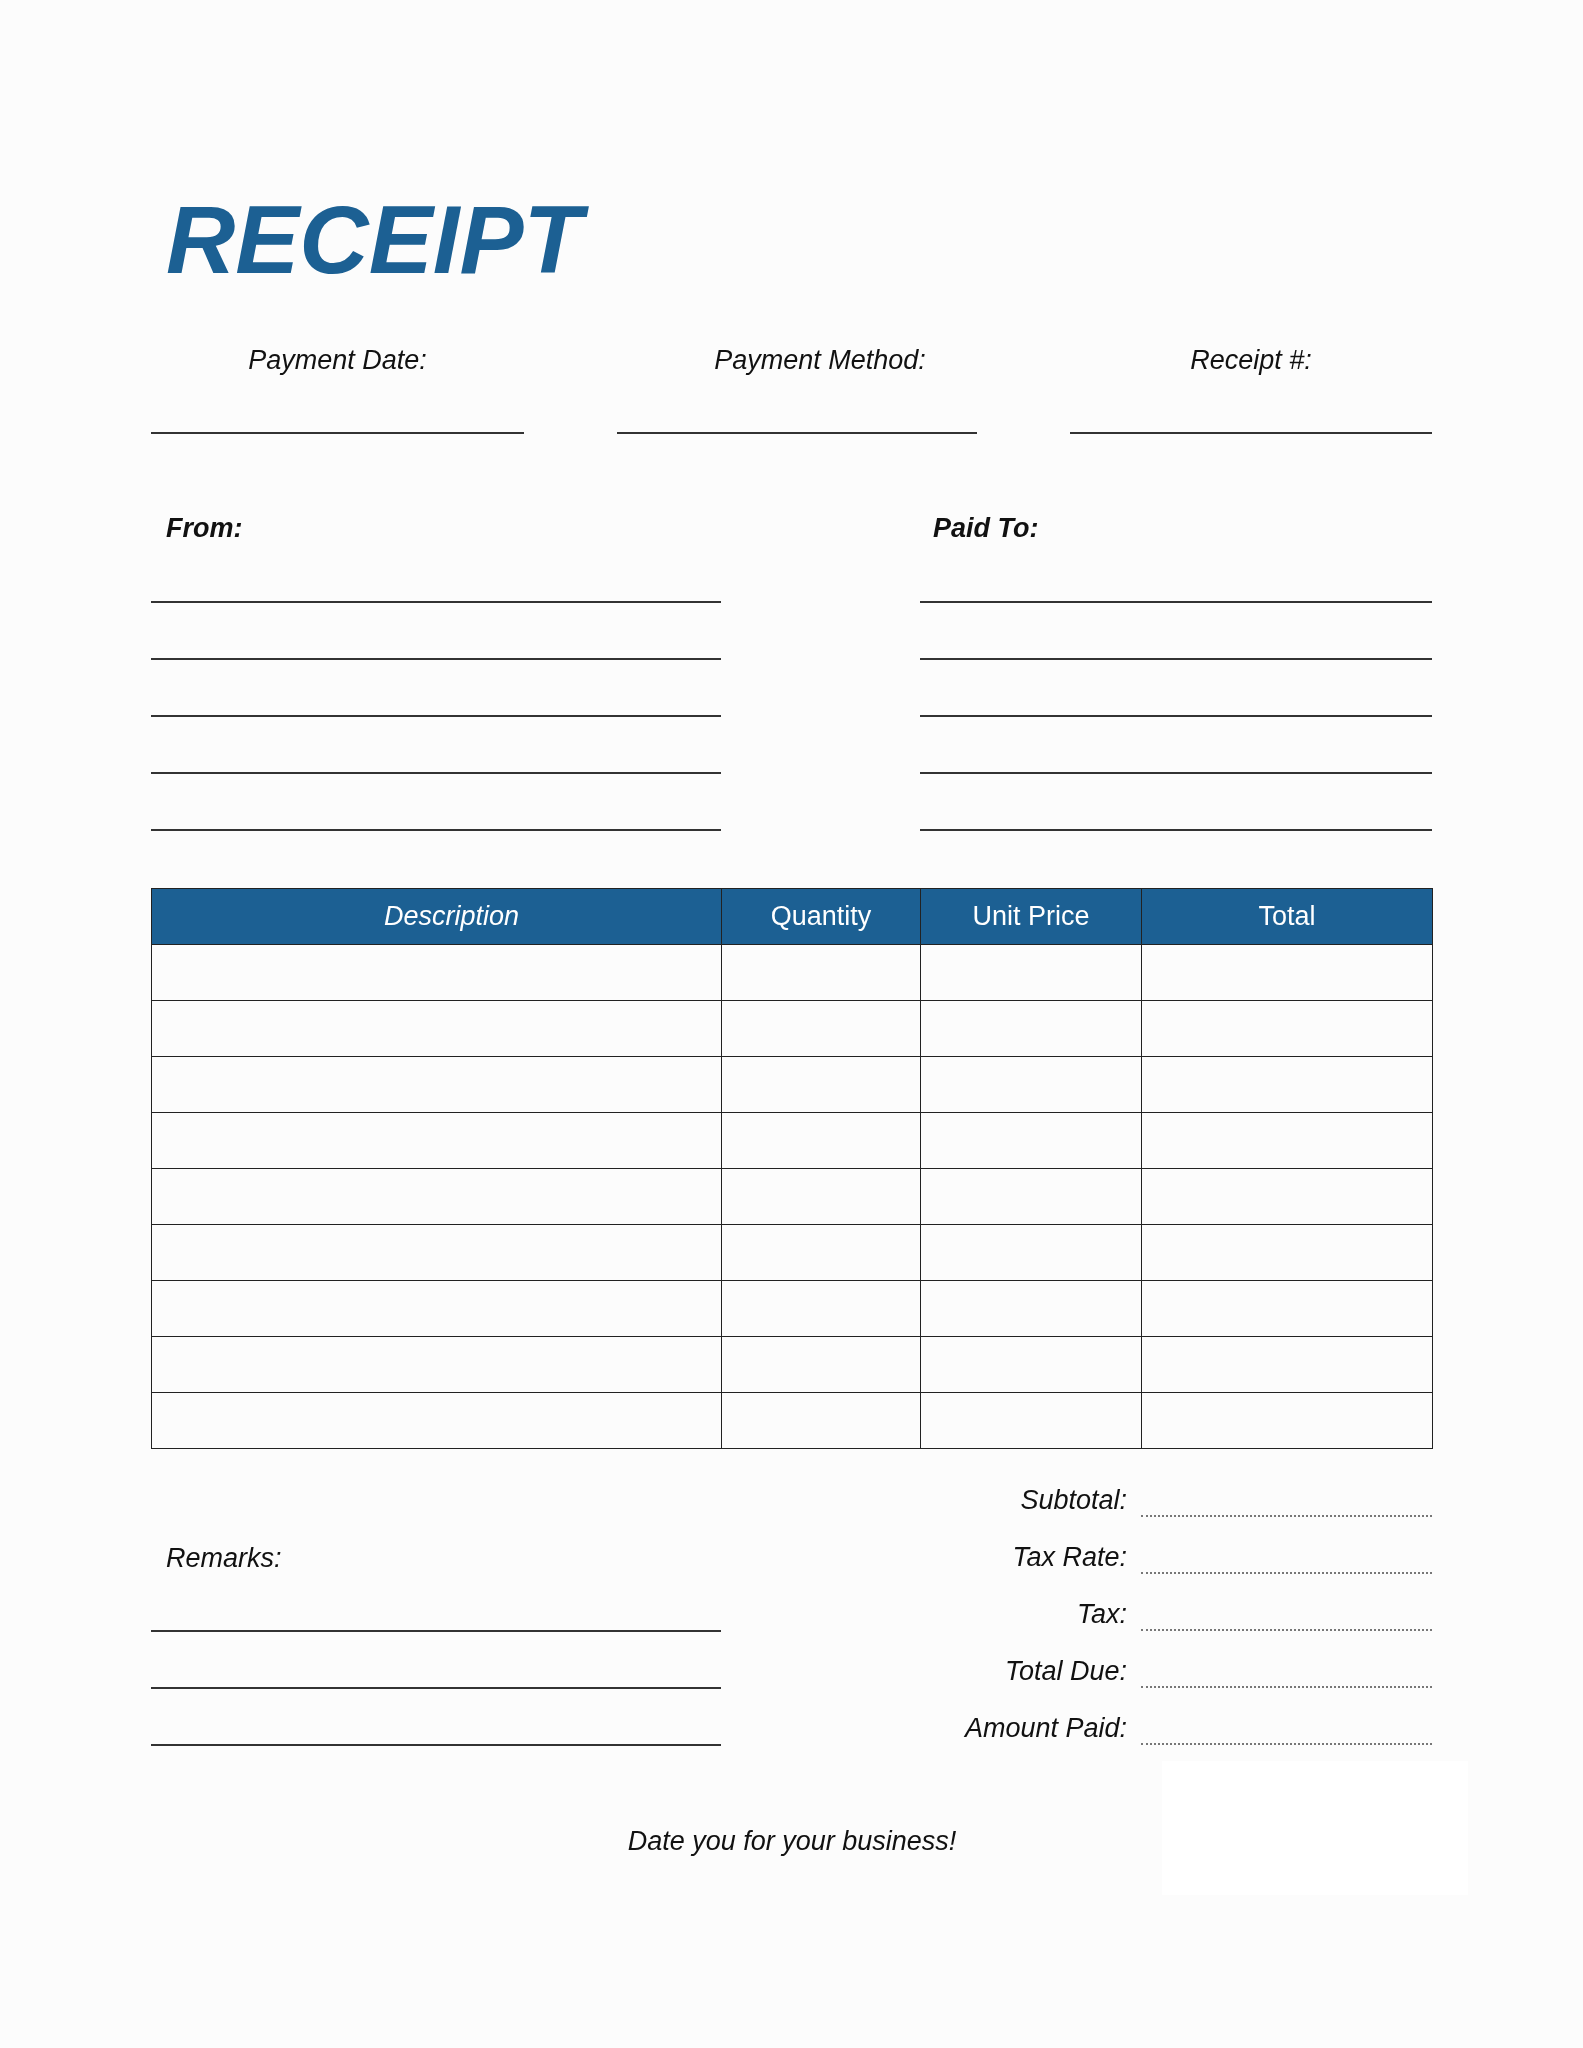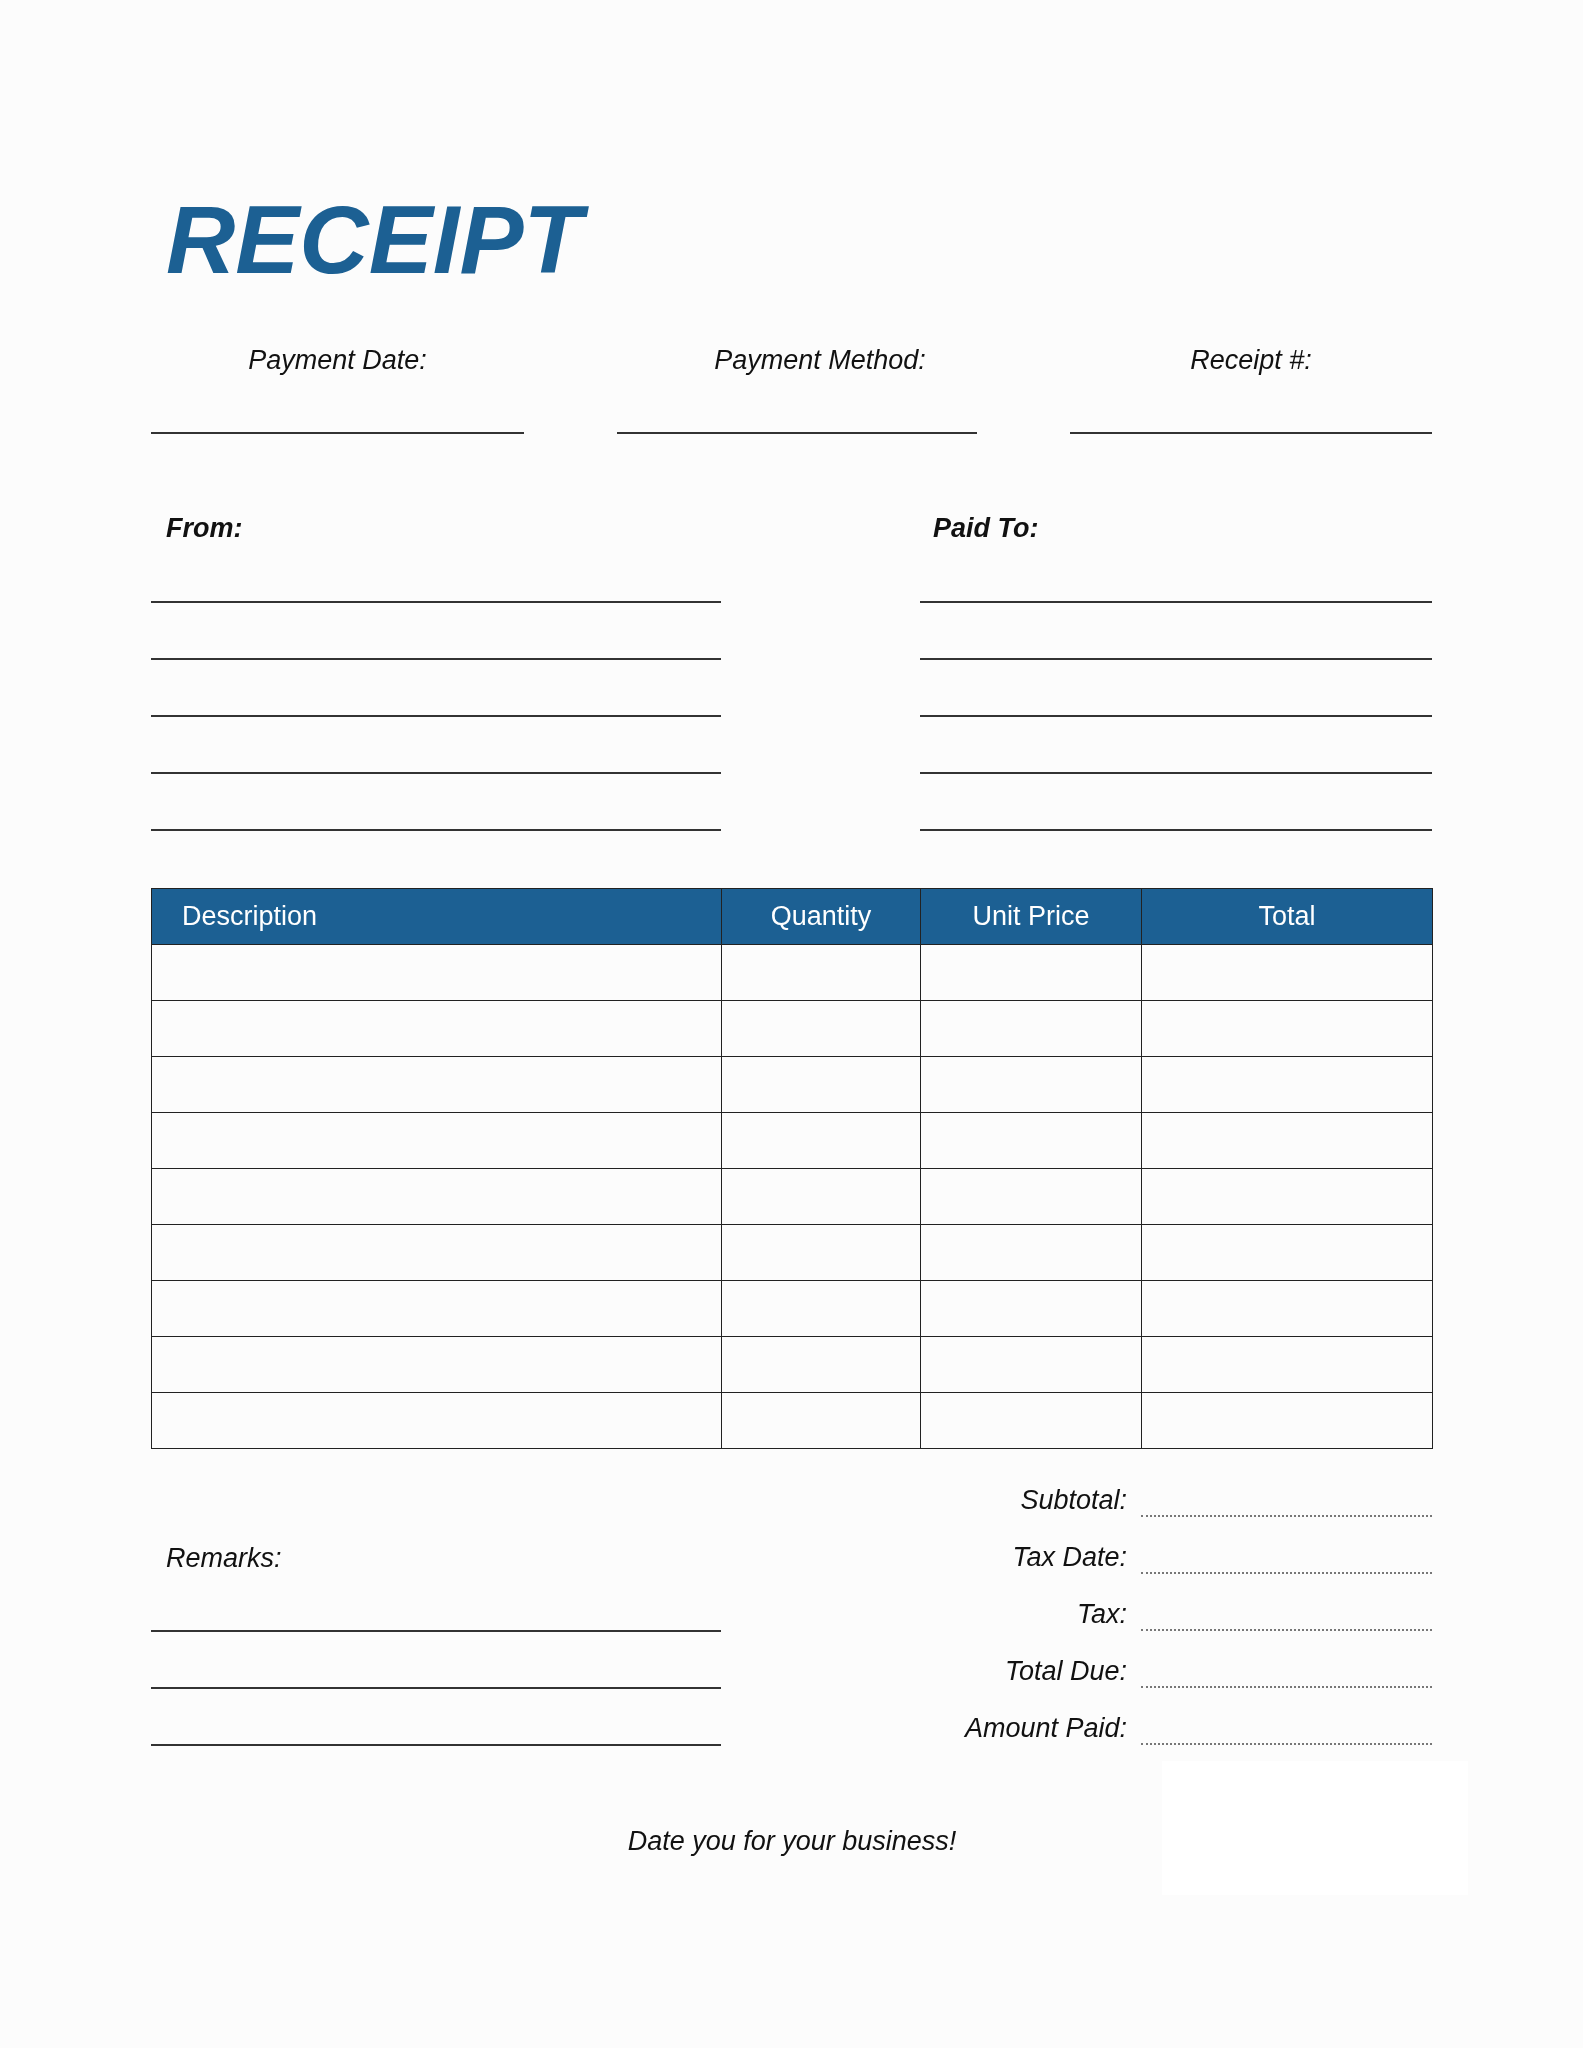--- a/index.html
+++ b/index.html
@@ -16,21 +16,21 @@
   .rule { height:2px; background:#333; }
   .section-label { font-size:27px; font-weight:bold; line-height:32px; }
   table.items {
     position:absolute; left:151px; top:888px; width:1281px;
     border-collapse:collapse; table-layout:fixed;
   }
   table.items th {
     background:#1c6093; color:#fff; font-weight:normal; font-size:27px;
     height:55px; padding:0; border:1.5px solid #222; border-left-color:#e8e8e8;
   }
-  table.items th:first-child { text-align:left; padding-left:30px; border-left-color:#222; }
+  table.items th:first-child { text-align:center; padding-left:30px; border-left-color:#222;font-style:italic; }
   table.items td { height:55px; border:1.5px solid #222; padding:0; background:#fcfcfc; }
   .sum-label { font-size:27px; text-align:right; width:300px; left:827px; line-height:32px; }
   .sum-line { left:1141px; width:291px; height:0; border-bottom:2px dotted #777; }
   .thanks { left:500px; width:584px; top:1825px; font-size:27px; text-align:center; line-height:32px; }
   .stamp-box { left:1162px; top:1761px; width:306px; height:134px; background:#ffffff; }
 </style>
 </head>
 <body>
 
 <div class="abs title">RECEIPT</div>
@@ -132,21 +132,21 @@
 </table>
 
 <div class="abs" style="left:166px;top:1542px;font-size:27px;line-height:32px;">Remarks:</div>
 <div class="abs rule" style="left:151px;top:1630px;width:570px;"></div>
 <div class="abs rule" style="left:151px;top:1687px;width:570px;"></div>
 <div class="abs rule" style="left:151px;top:1744px;width:570px;"></div>
 
 <div class="abs sum-label" style="top:1484px;">Subtotal:</div>
 <div class="abs sum-line" style="top:1515px;"></div>
 
-<div class="abs sum-label" style="top:1541px;">Tax Date:</div>
+<div class="abs sum-label" style="top:1541px;">Tax Rate:</div>
 <div class="abs sum-line" style="top:1572px;"></div>
 
 <div class="abs sum-label" style="top:1598px;">Tax:</div>
 <div class="abs sum-line" style="top:1629px;"></div>
 
 <div class="abs sum-label" style="top:1655px;">Total Due:</div>
 <div class="abs sum-line" style="top:1686px;"></div>
 
 <div class="abs sum-label" style="top:1712px;">Amount Paid:</div>
 <div class="abs sum-line" style="top:1743px;"></div>

